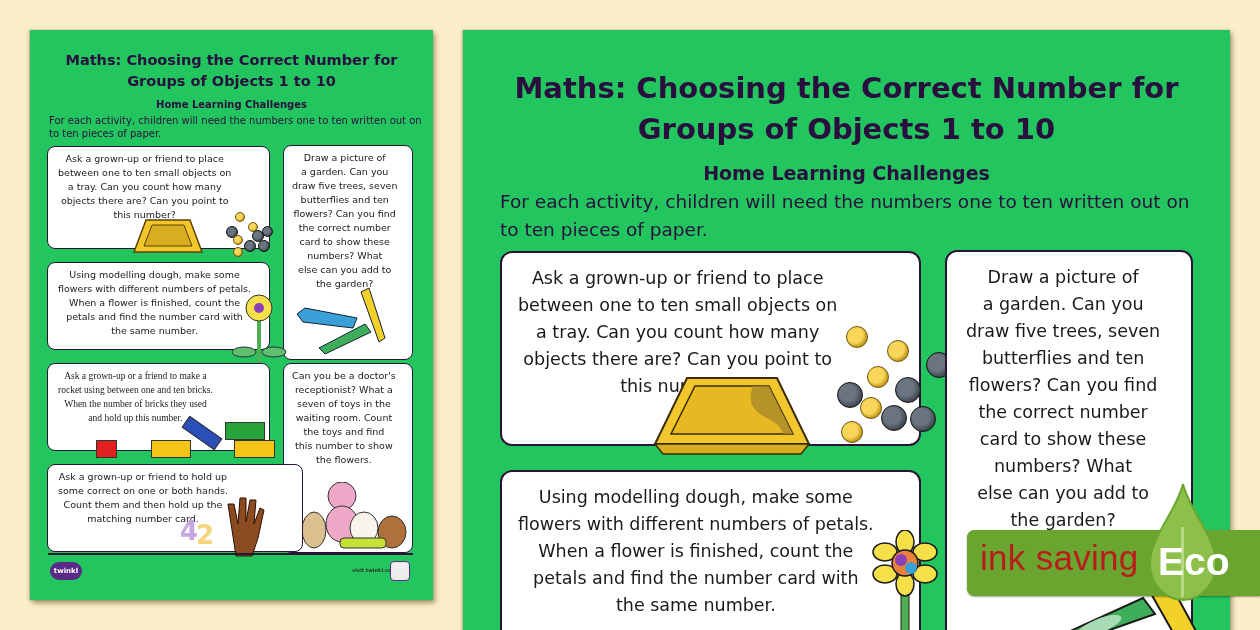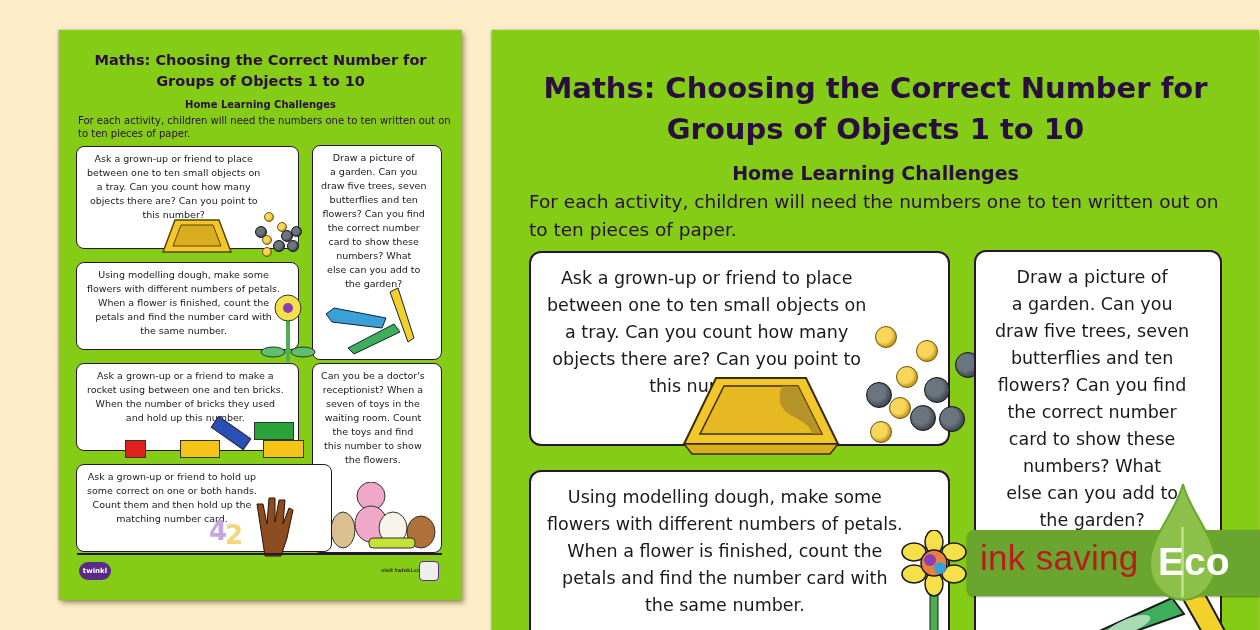--- a/index.html
+++ b/index.html
@@ -5,24 +5,23 @@
   * { box-sizing: border-box; margin: 0; padding: 0; }
   html, body { width: 1260px; height: 630px; overflow: hidden; }
   body {
     background: #fdedc9;
     position: relative;
     font-family: "DejaVu Sans", sans-serif;
     color: #1a1a1a;
   }
   .page {
     position: absolute;
-    background: #84cc16;
+    background: #22c55e;
     box-shadow: 2px 3px 5px rgba(90,75,30,0.55), -1px 0 2px rgba(90,75,30,0.35);
     overflow: hidden;
-    margin-left: 29px;
   }
   .page.small { left: 30px; top: 30px; width: 403px; height: 570px; }
   .page.large { left: 463px; top: 30px; width: 767px; height: 620px; }
 
   .title { color: #2a0f3e; font-weight: bold; text-align: center; }
   .subtitle { color: #2a0f3e; font-weight: bold; text-align: center; }
   .intro { color: #2a0f3e; }
 
   .card {
     position: absolute;
@@ -147,38 +146,38 @@
     </div>
   </div>
   <svg class="art" style="left:200px; top:262px;" width="60" height="72">
     <rect x="27" y="24" width="4" height="46" fill="#4cb050"></rect>
     <ellipse cx="14" cy="60" rx="12" ry="5" fill="#5fbf6a" stroke="#234" stroke-width="1"></ellipse>
     <ellipse cx="44" cy="60" rx="12" ry="5" fill="#5fbf6a" stroke="#234" stroke-width="1"></ellipse>
     <circle cx="29" cy="16" r="13" fill="#f6e04a" stroke="#333" stroke-width="1"></circle>
     <circle cx="29" cy="16" r="5" fill="#8b3fb6"></circle>
   </svg>
 
-  <div class="card" style="left:17px; top:333px; width:223px; height:88px;">
+  <div class="card" style="left:17px; top:333px; width:223px; height:88px;font-family:Liberation Serif, serif;">
     <div class="card-text">
       <div>Ask a grown-up or a friend to make a</div>
       <div>rocket using between one and ten bricks.</div>
       <div>When the number of bricks they used</div>
       <div>and hold up this number.</div>
     </div>
   </div>
   <div class="brick" style="left:66px;top:410px;width:21px;height:18px;background:#e0201e;"></div>
   <div class="brick" style="left:121px;top:410px;width:40px;height:18px;background:#f4c517;"></div>
   <div class="brick" style="left:152px;top:396px;width:40px;height:14px;background:#2b4fb8;transform:rotate(35deg);"></div>
   <div class="brick" style="left:195px;top:392px;width:40px;height:18px;background:#27a33a;"></div>
   <div class="brick" style="left:204px;top:410px;width:41px;height:18px;background:#f4c517;"></div>
 
   <div class="card" style="left:253px; top:333px; width:130px; height:190px;">
     <div class="card-text" style="left:8px;top:5px;">
       <div>Can you be a doctor's</div>
-      <div>receptionist? When a</div>
+      <div>receptionist? What a</div>
       <div>seven of toys in the</div>
       <div>waiting room. Count</div>
       <div>the toys and find</div>
       <div>this number to show</div>
       <div>the flowers.</div>
     </div>
   </div>
   <svg class="art" style="left:262px; top:452px;" width="118" height="70">
     <circle cx="50" cy="14" r="14" fill="#f0a8c8" stroke="#333" stroke-width="1"></circle>
     <ellipse cx="50" cy="42" rx="16" ry="18" fill="#f0a8c8" stroke="#333" stroke-width="1"></ellipse>

